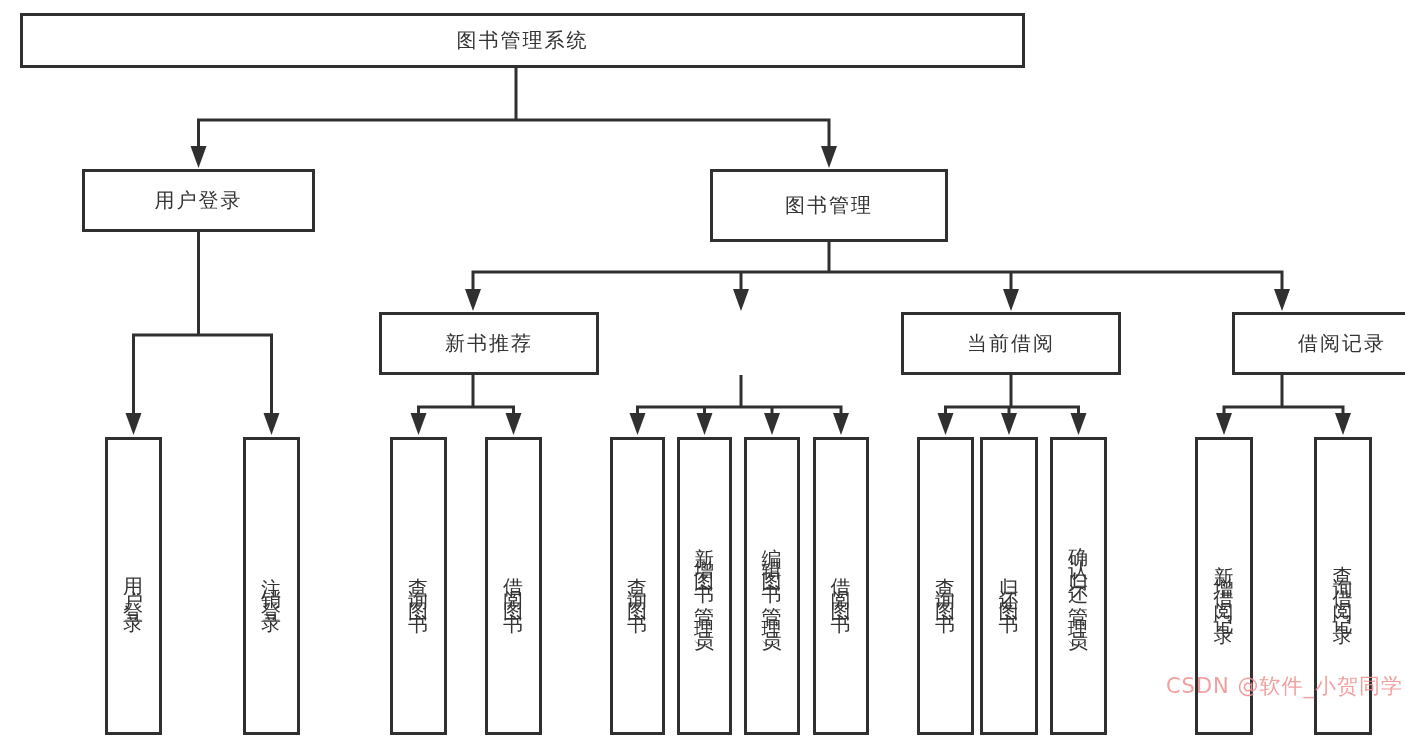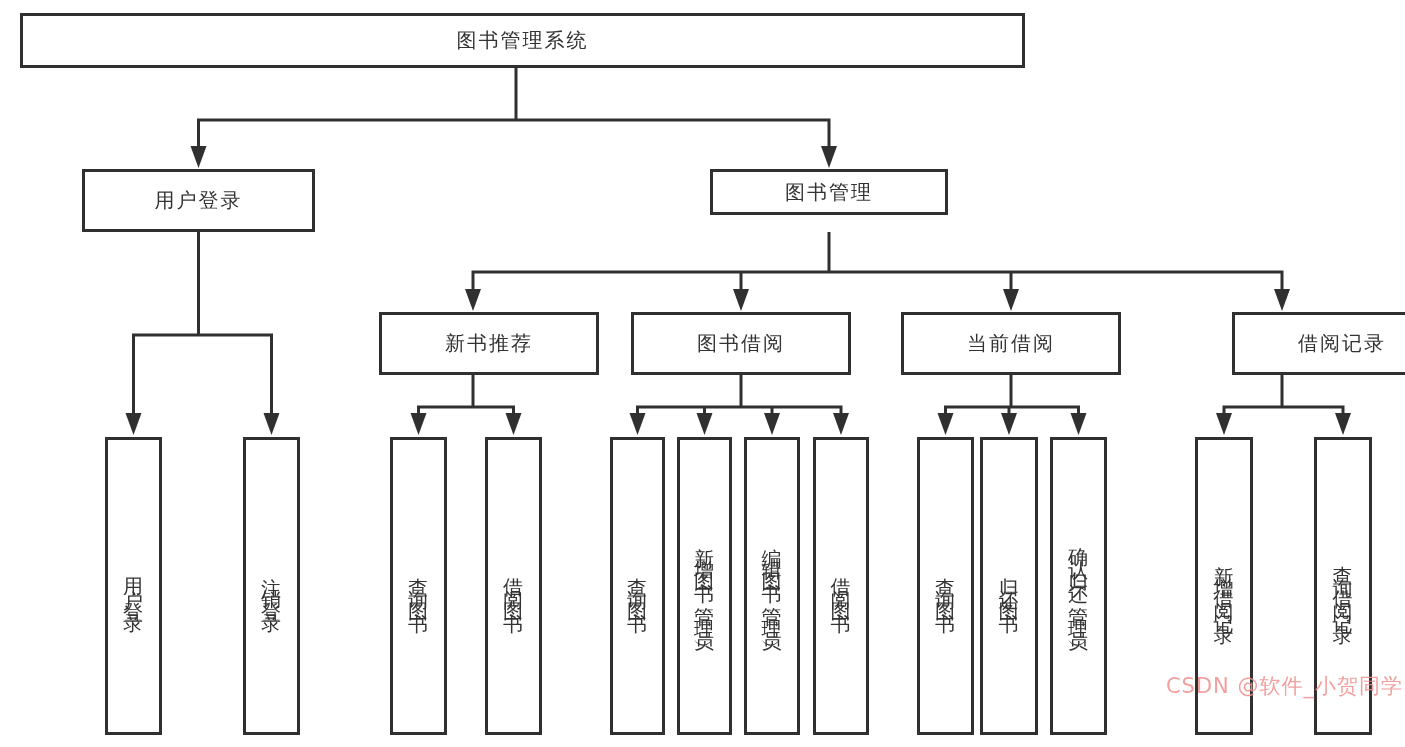--- a/index.html
+++ b/index.html
@@ -17,21 +17,21 @@
     box-sizing:border-box;
     border:3px solid #303030;
     background:#fff;
     display:flex;align-items:center;justify-content:center;
     font-size:20px;
     letter-spacing:2px;
     z-index:2;
   }
   .root{left:20px;top:13px;width:1005px;height:55px;}
   .l2a{left:82px;top:169px;width:233px;height:63px;}
-  .l2b{left:710px;top:169px;width:238px;height:46px;}
+  .l2b{left:710px;top:169px;width:238px;height:73px;}
   .l3{top:312px;width:220px;height:63px;}
   .l3a{left:379px;}
   .l3b{left:631px;}
   .l3c{left:901px;text-align:right;}
   .l3d{left:1232px;}
   .leaf{
     position:absolute;
     box-sizing:border-box;
     top:437px;height:298px;
     border:3px solid #303030;
@@ -123,21 +123,20 @@
       <polygon points="1343,435 1335,413 1351,413"></polygon>
     </g>
   </svg>
 
   <div class="box root">图书管理系统</div>
 
   <div class="box l2a">用户登录</div>
   <div class="box l2b">图书管理</div>
 
   <div class="box l3 l3a">新书推荐</div>
-  <div class="box l3 l3b">图书借阅</div>
   <div class="box l3 l3c">当前借阅</div>
   <div class="box l3 l3d">借阅记录</div>
 
   <div class="leaf" style="left:105px;width:57px">
     <span>用户登录</span>
   </div>
   <div class="leaf" style="left:243px;width:57px">
     <span>注销登录</span>
   </div>
 

